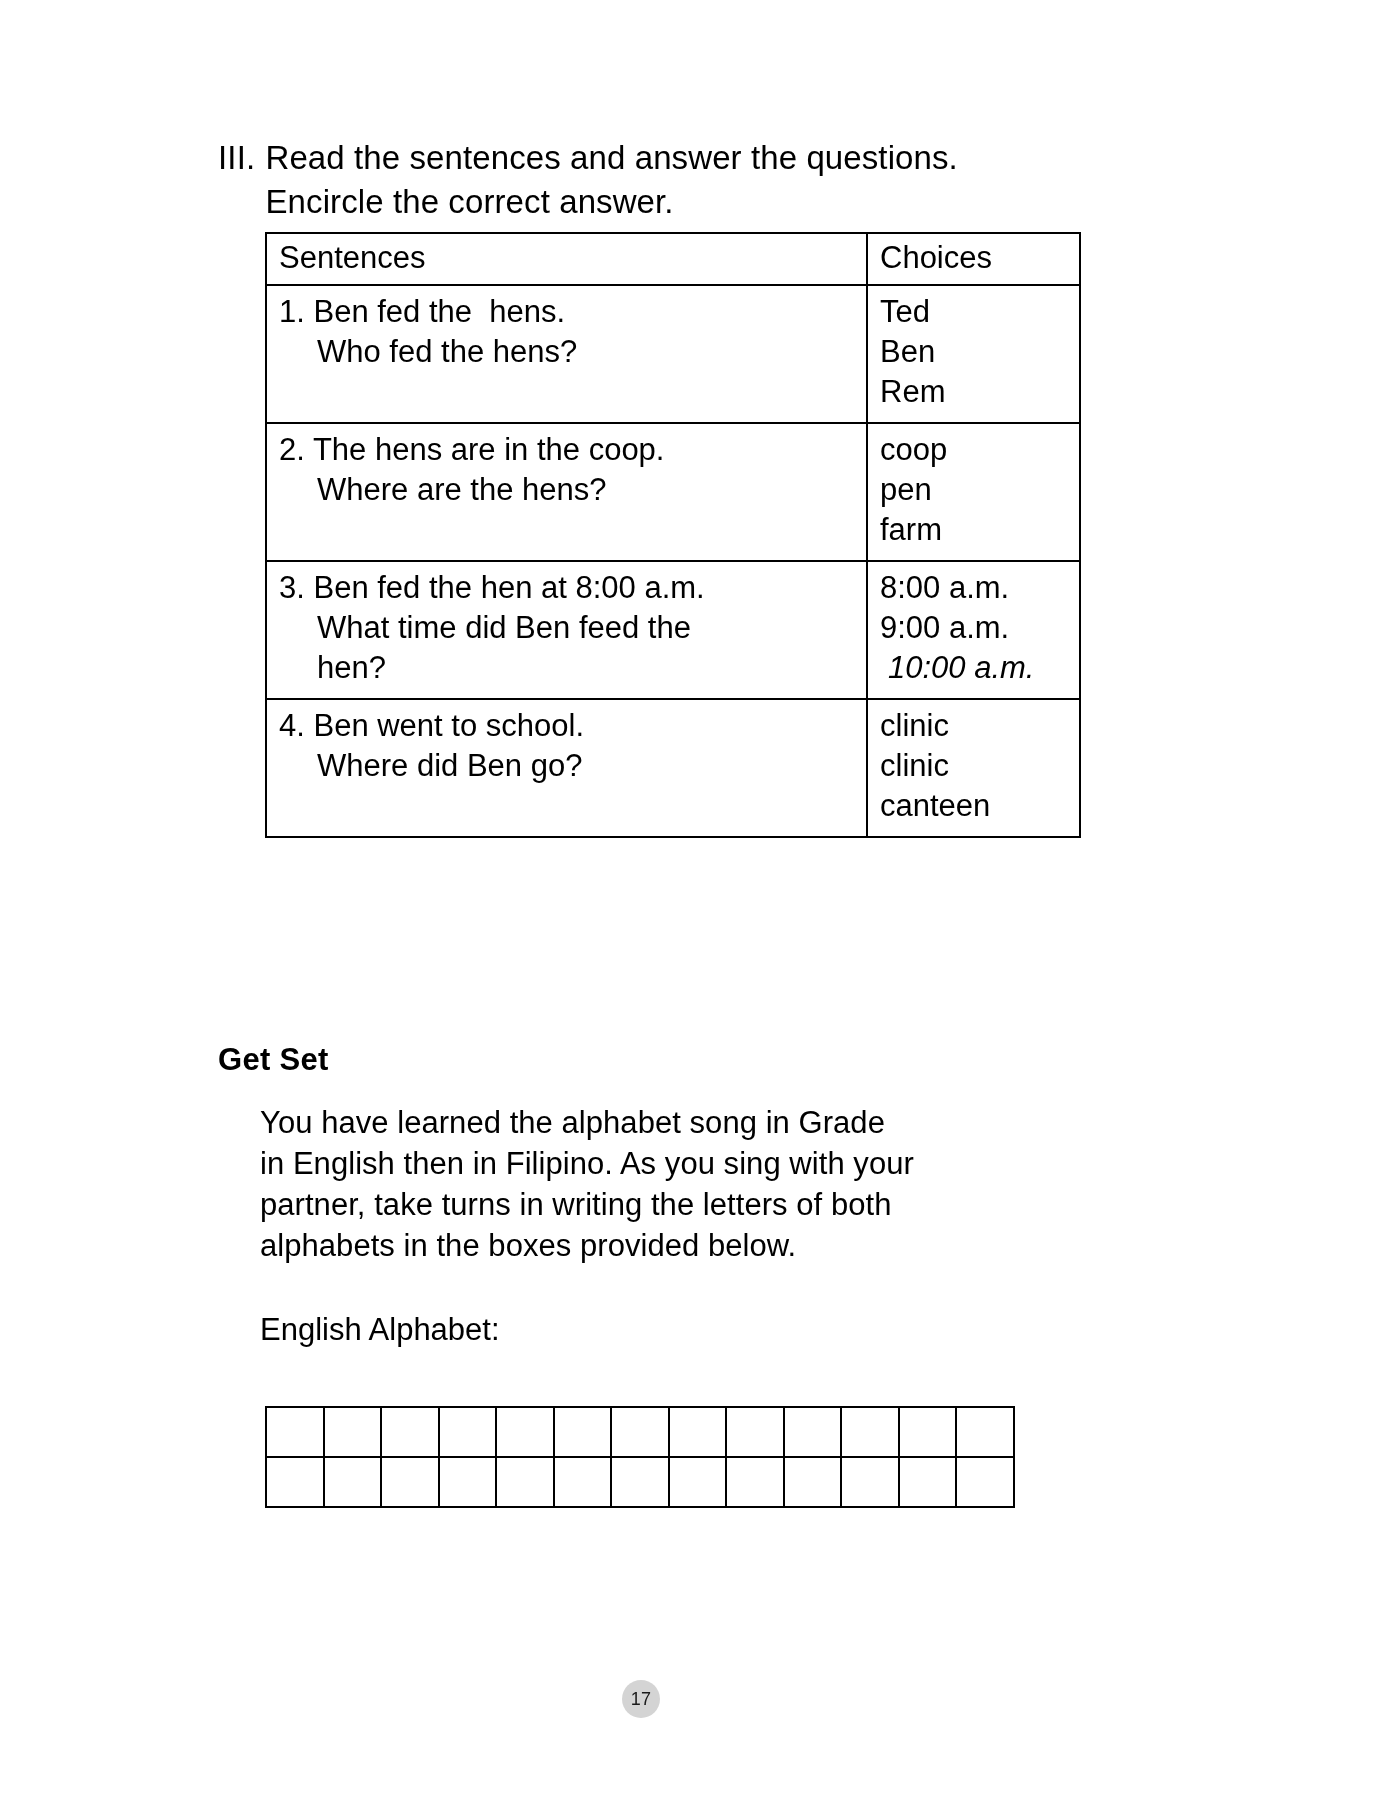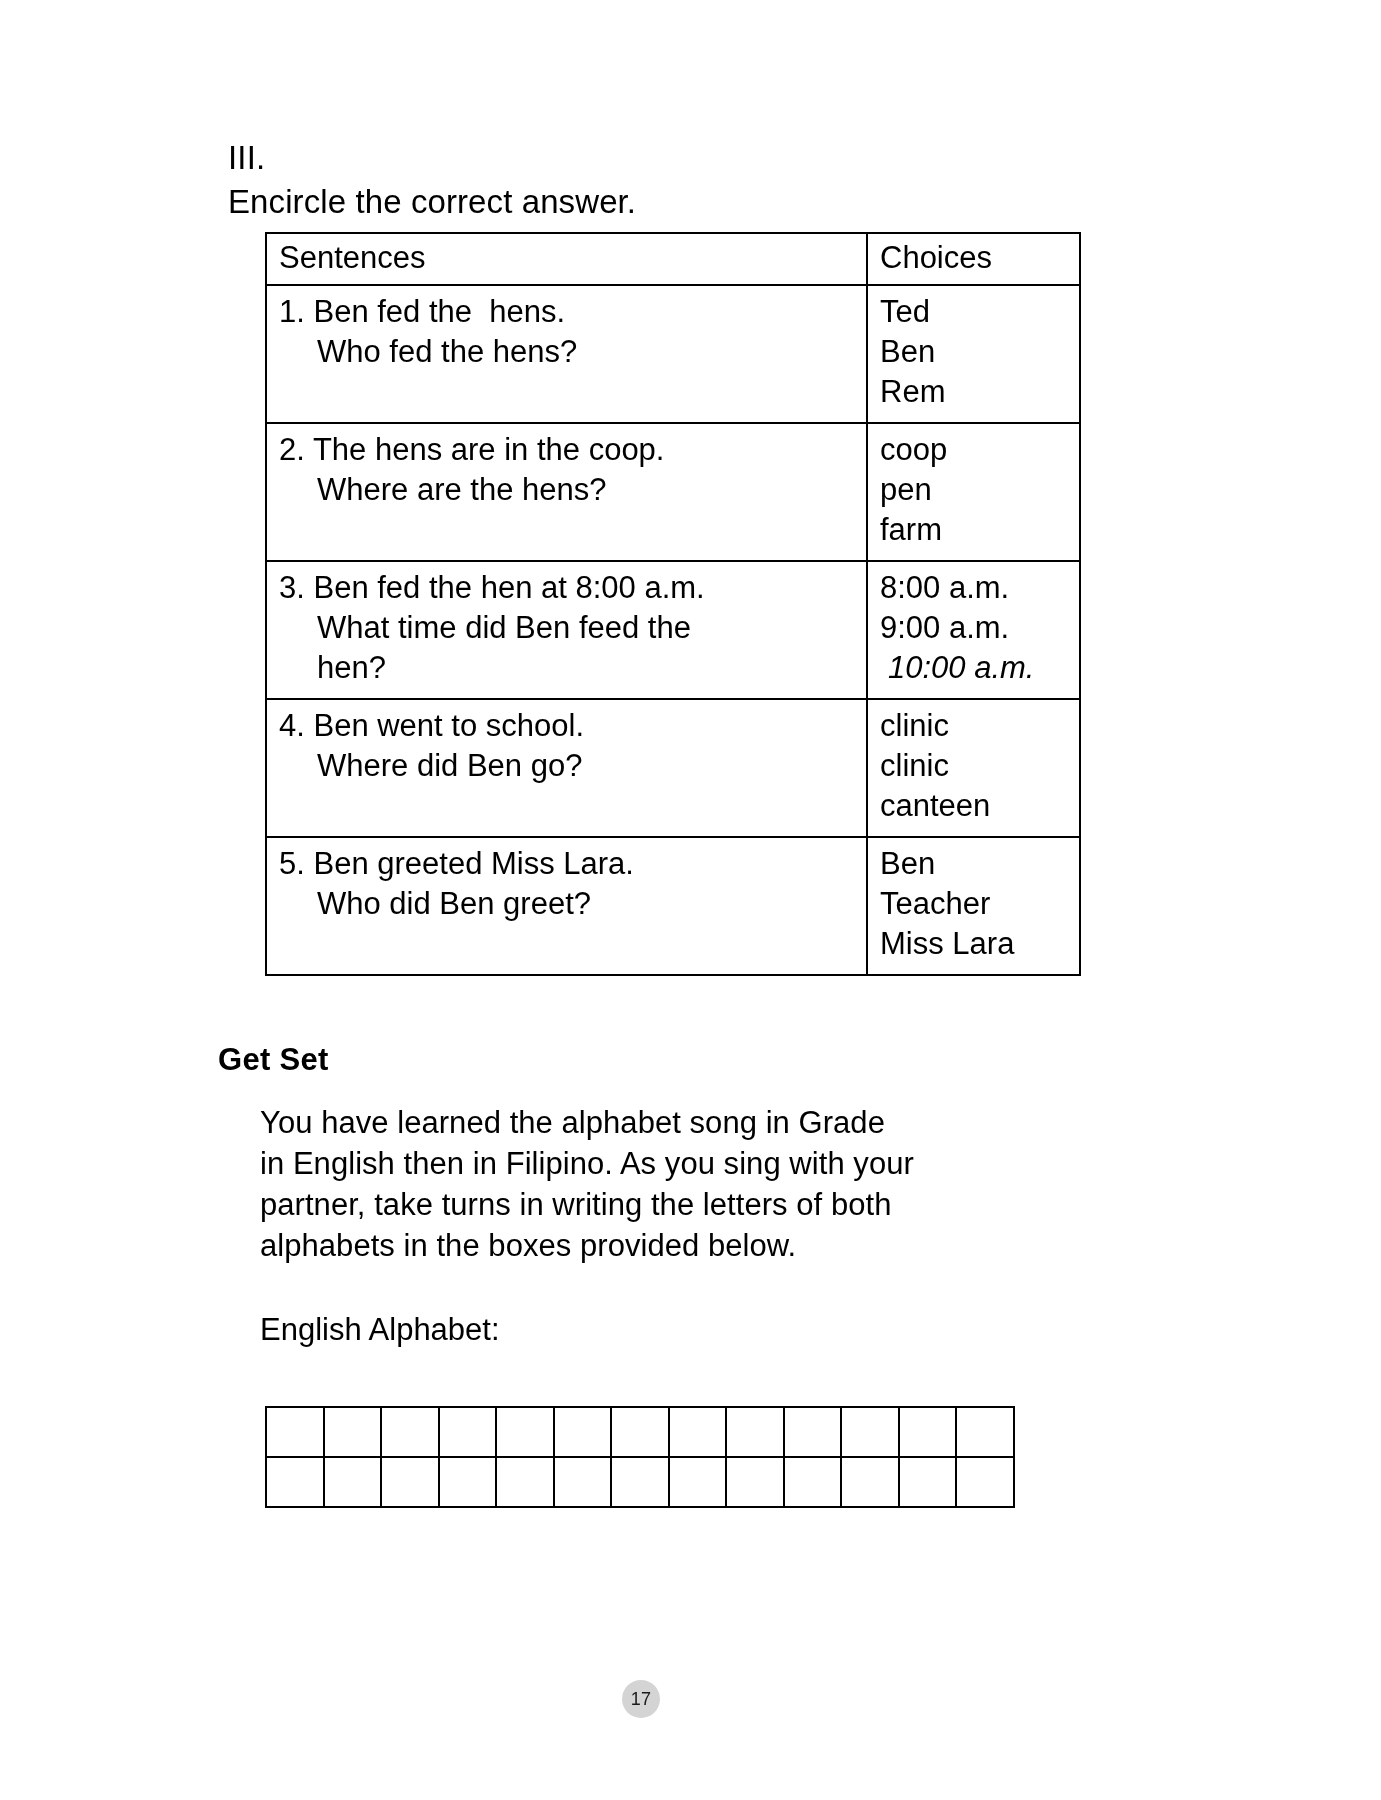--- a/index.html
+++ b/index.html
@@ -20,26 +20,25 @@
     position: absolute;
     left: 0; top: 0;
     width: 1381px;
     height: 1800px;
     background: #ffffff;
   }
 
   
   .instruction {
     position: absolute;
-    left: 228px;
+    left: 218px;
     top: 136px;
     width: 830px;
     display: flex;
     align-items: flex-start;
-    flex-direction: column;
   }
   .instruction-numeral {
     font-size: 33px;
     line-height: 44px;
     letter-spacing: 0.2px;
     white-space: pre;
     flex: 0 0 auto;
     padding-right: 10px;
   }
   .instruction-text {
@@ -147,20 +146,21 @@
   }
 </style>
 </head>
 <body>
 
 <div class="page">
 
   <div class="instruction">
     <span class="instruction-numeral">III.</span>
     <span class="instruction-text">
+      <span class="line">Read the sentences and answer the questions.</span>
       <span class="line">Encircle the correct answer.</span>
     </span>
   </div>
 
   <table class="qa-table">
     <tbody>
       <tr class="header-row">
         <td class="col-sentence">
           <span class="line">Sentences</span>
         </td>
@@ -211,31 +211,20 @@
           <span class="line sent-first">4. Ben went to school.</span>
           <span class="line sent-cont">Where did Ben go?</span>
         </td>
         <td class="col-choice">
           <span class="line">clinic</span>
           <span class="line">clinic</span>
           <span class="line">canteen</span>
         </td>
       </tr>
 
-      <tr>
-        <td class="col-sentence">
-          <span class="line sent-first">5. Ben greeted Miss Lara.</span>
-          <span class="line sent-cont">Who did Ben greet?</span>
-        </td>
-        <td class="col-choice">
-          <span class="line">Ben</span>
-          <span class="line">Teacher</span>
-          <span class="line">Miss Lara</span>
-        </td>
-      </tr>
     </tbody>
   </table>
 
   <div class="get-set">Get Set</div>
 
   <div class="body-para">
     <span class="line">You have learned the alphabet song in Grade</span>
     <span class="line">in English then in Filipino. As you sing with your</span>
     <span class="line">partner, take turns in writing the letters of both</span>
     <span class="line">alphabets in the boxes provided below.</span>

